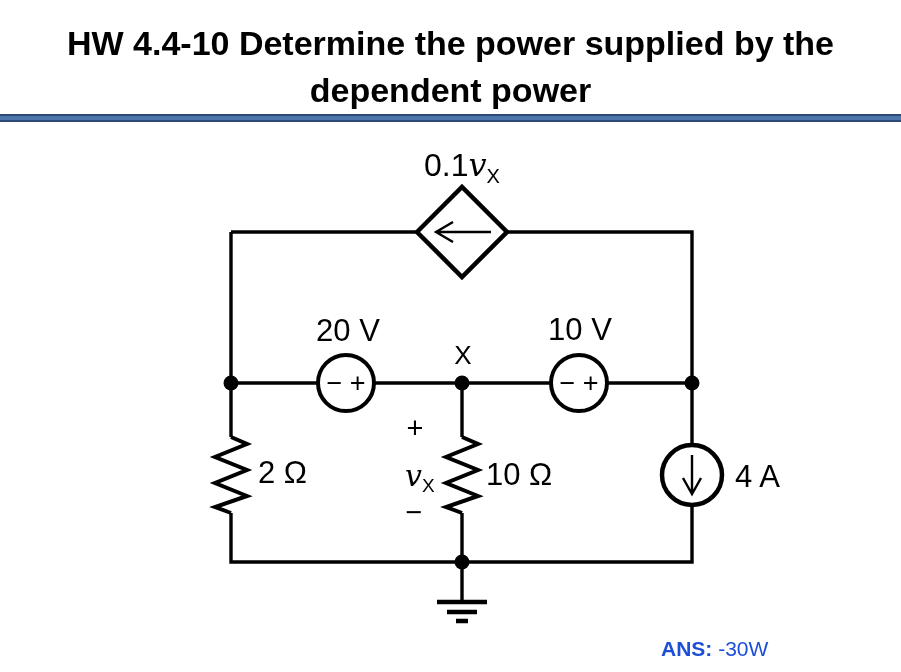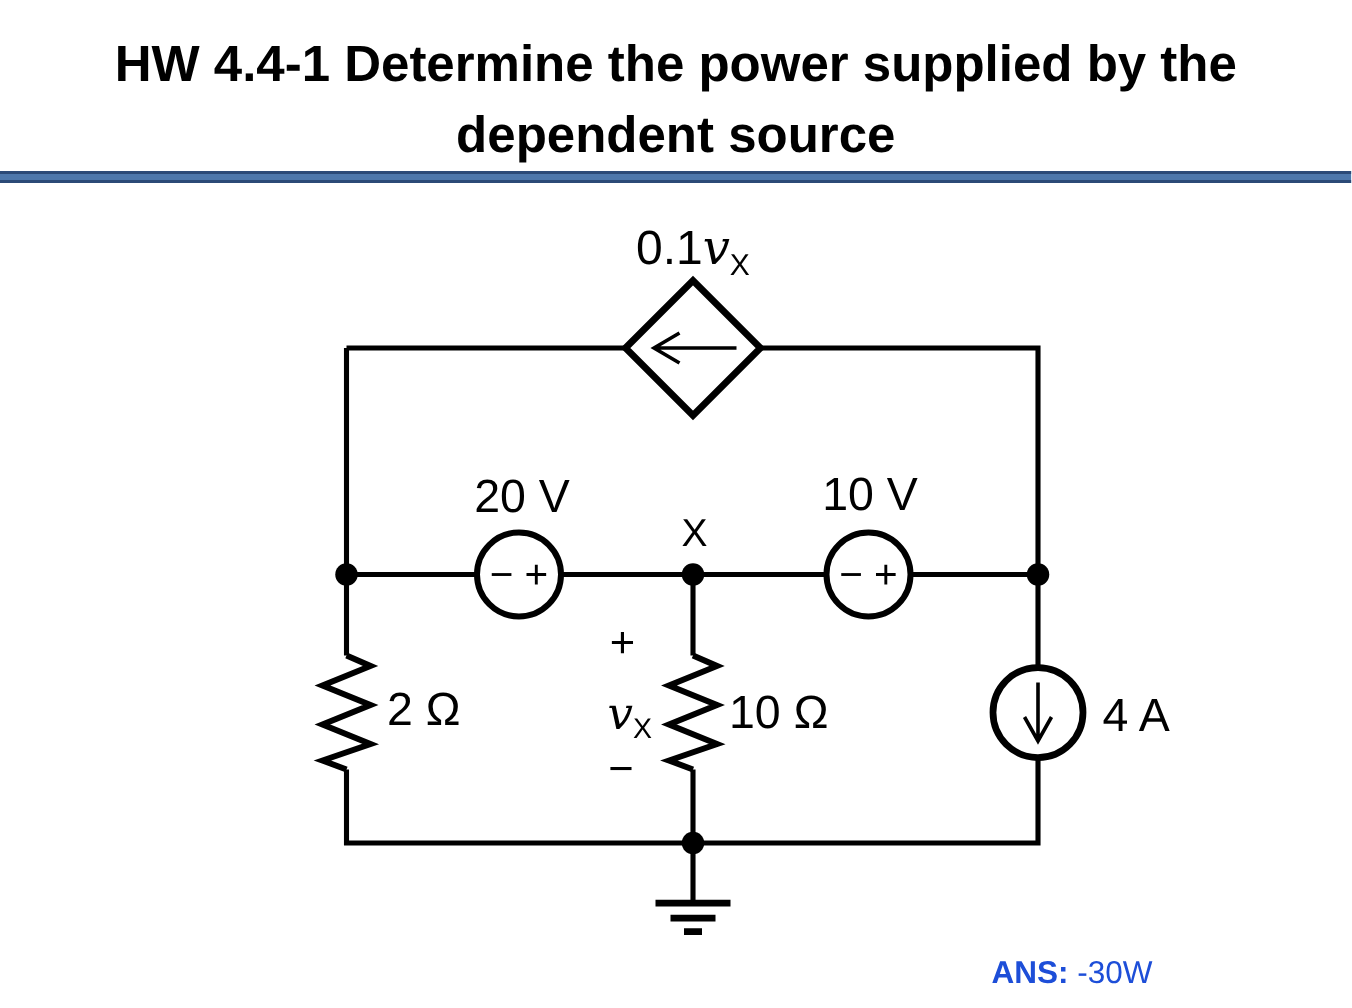--- a/index.html
+++ b/index.html
@@ -55,22 +55,22 @@
     white-space: pre;
   }
   .answer .answer-label { font-weight: 700; }
 </style>
 </head>
 <body>
 
 <div class="slide">
 
   <div class="title">
-    <span>HW 4.4-1 Determine the power supplied by the</span><br>
-    <span>dependent source</span>
+    <span>HW 4.4-10 Determine the power supplied by the</span><br>
+    <span>dependent power</span>
   </div>
 
   <div class="title-rule"></div>
 
   <svg class="circuit-svg" width="901" height="672" viewBox="0 0 901 672">
 
     <path d="M231,232 L417,232 M507,232 L692,232 L692,445 M692,505 L692,562 L231,562 L231,513 M231,437 L231,232" fill="none" stroke="#000000" stroke-width="3.4"></path>
 
     <path d="M231,383 L318,383 M374,383 L551,383 M607,383 L692,383" fill="none" stroke="#000000" stroke-width="3.4"></path>
 

